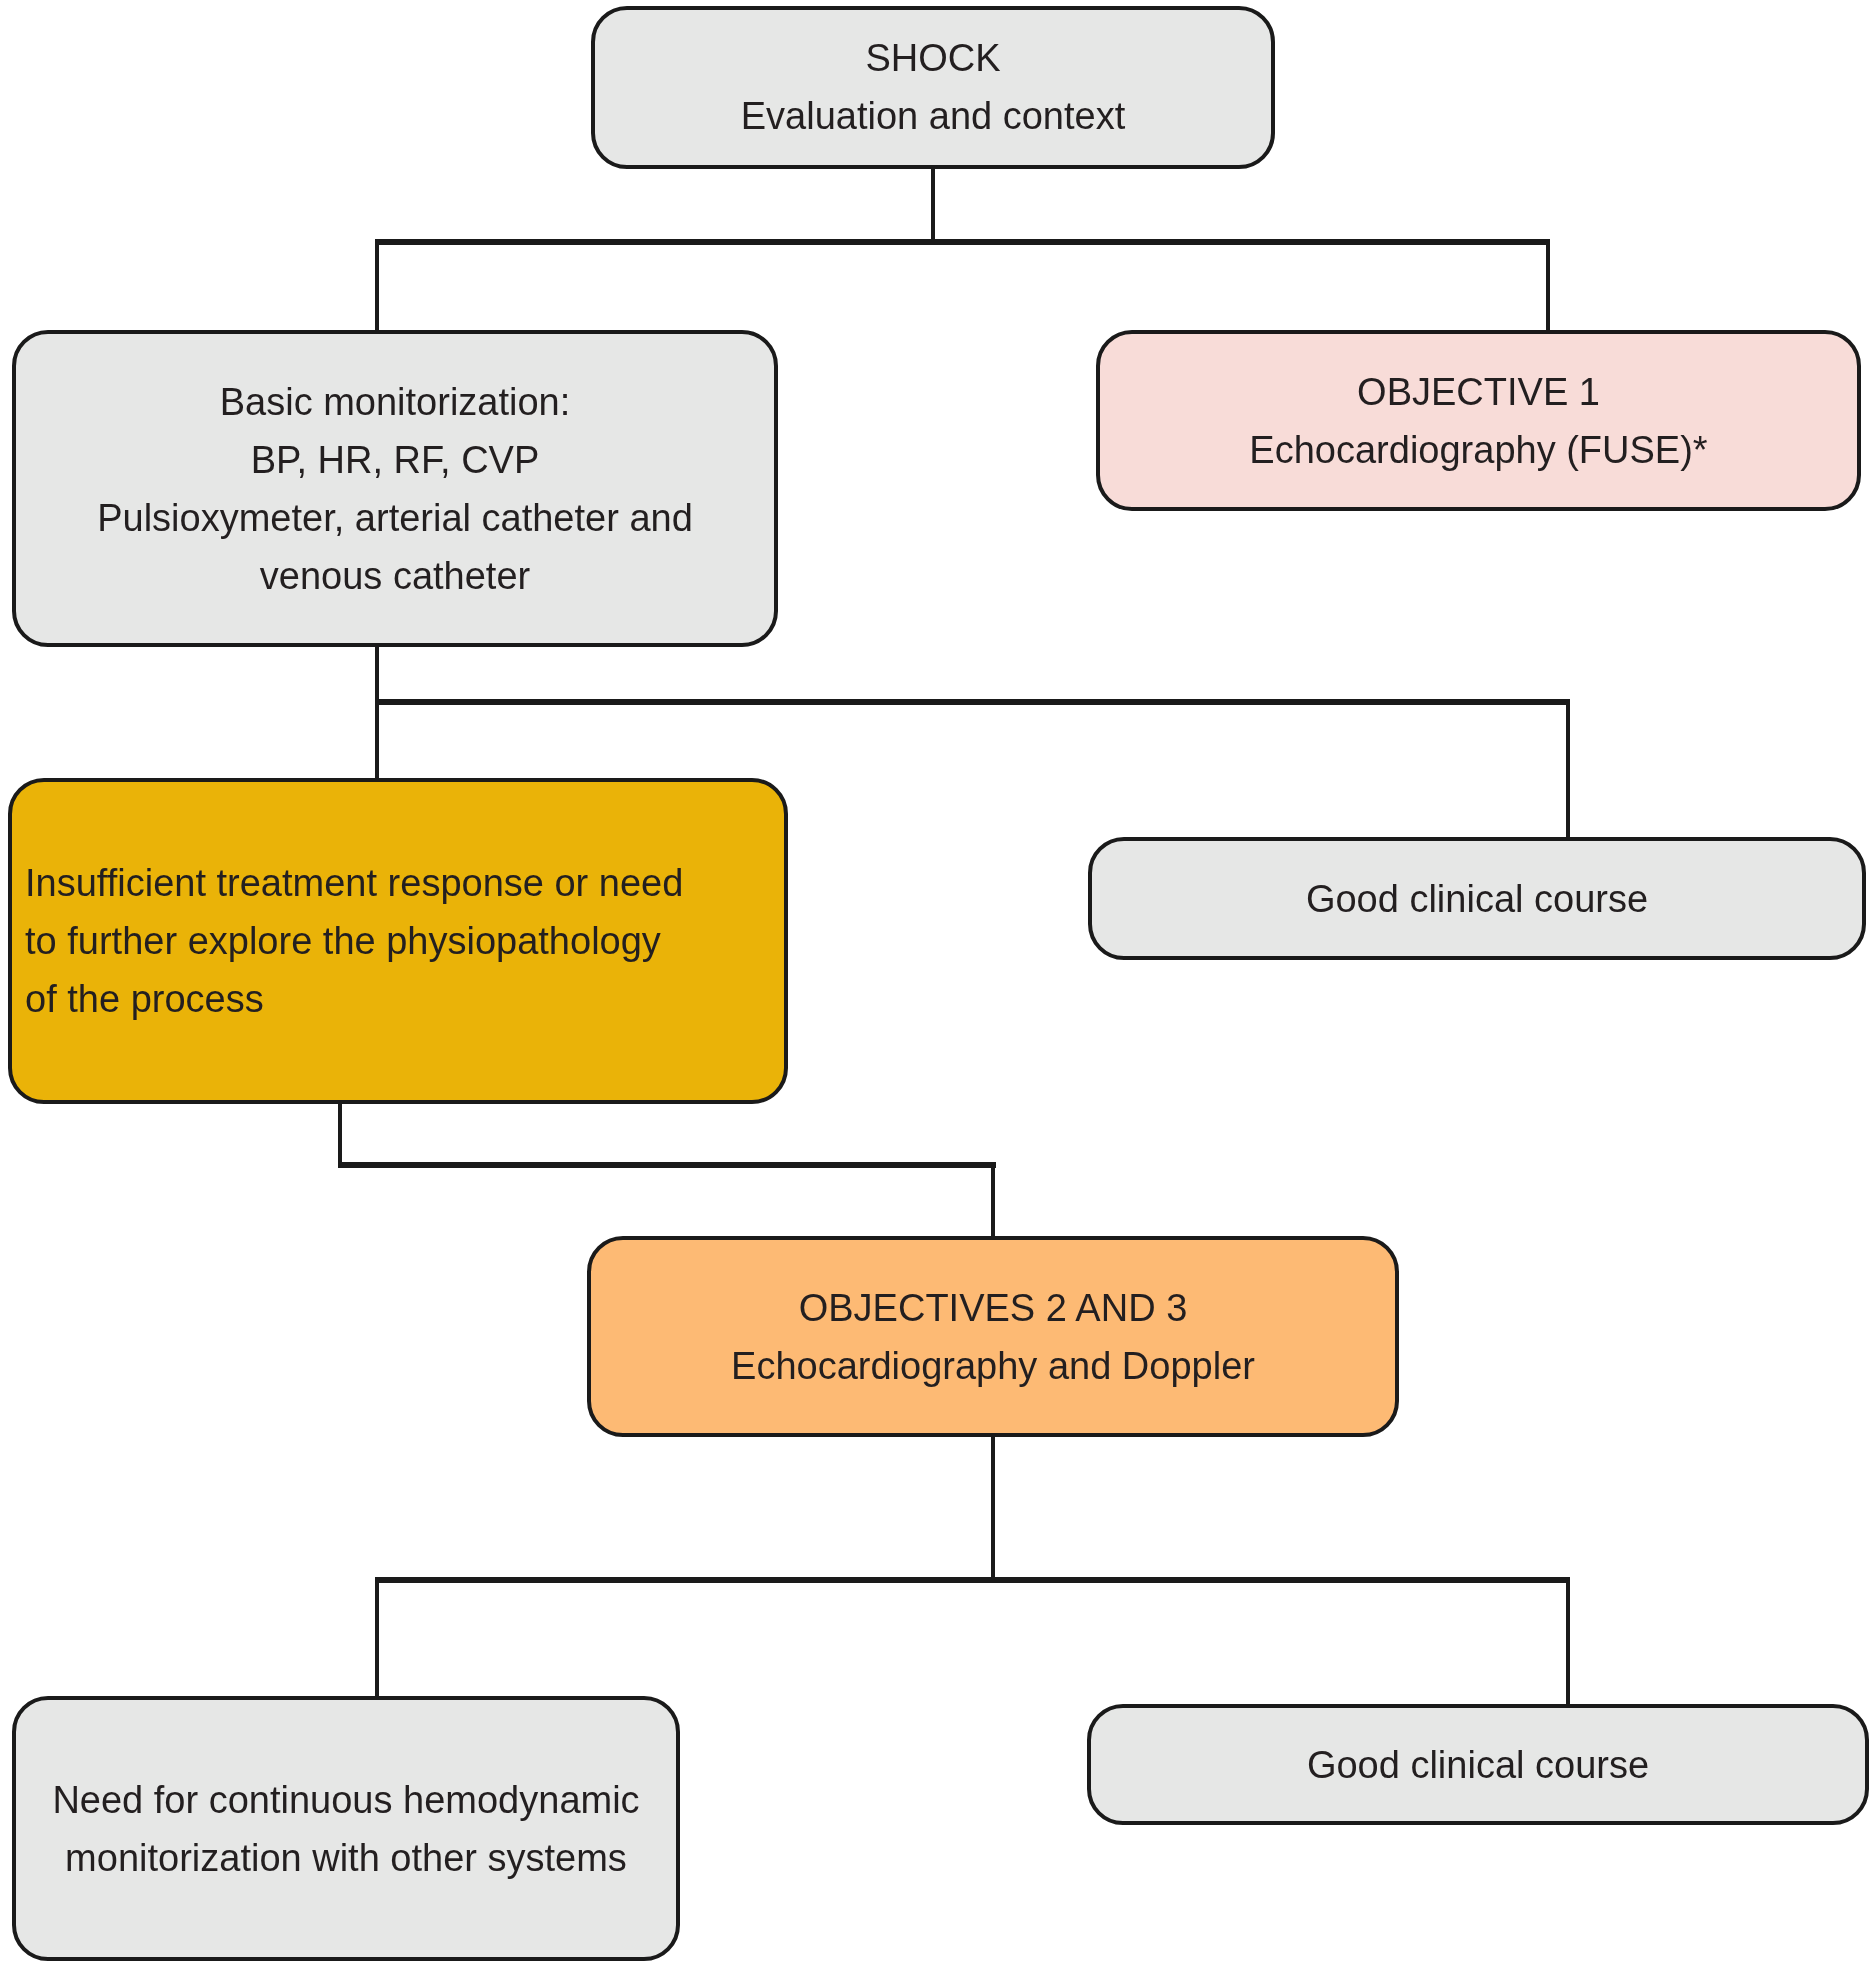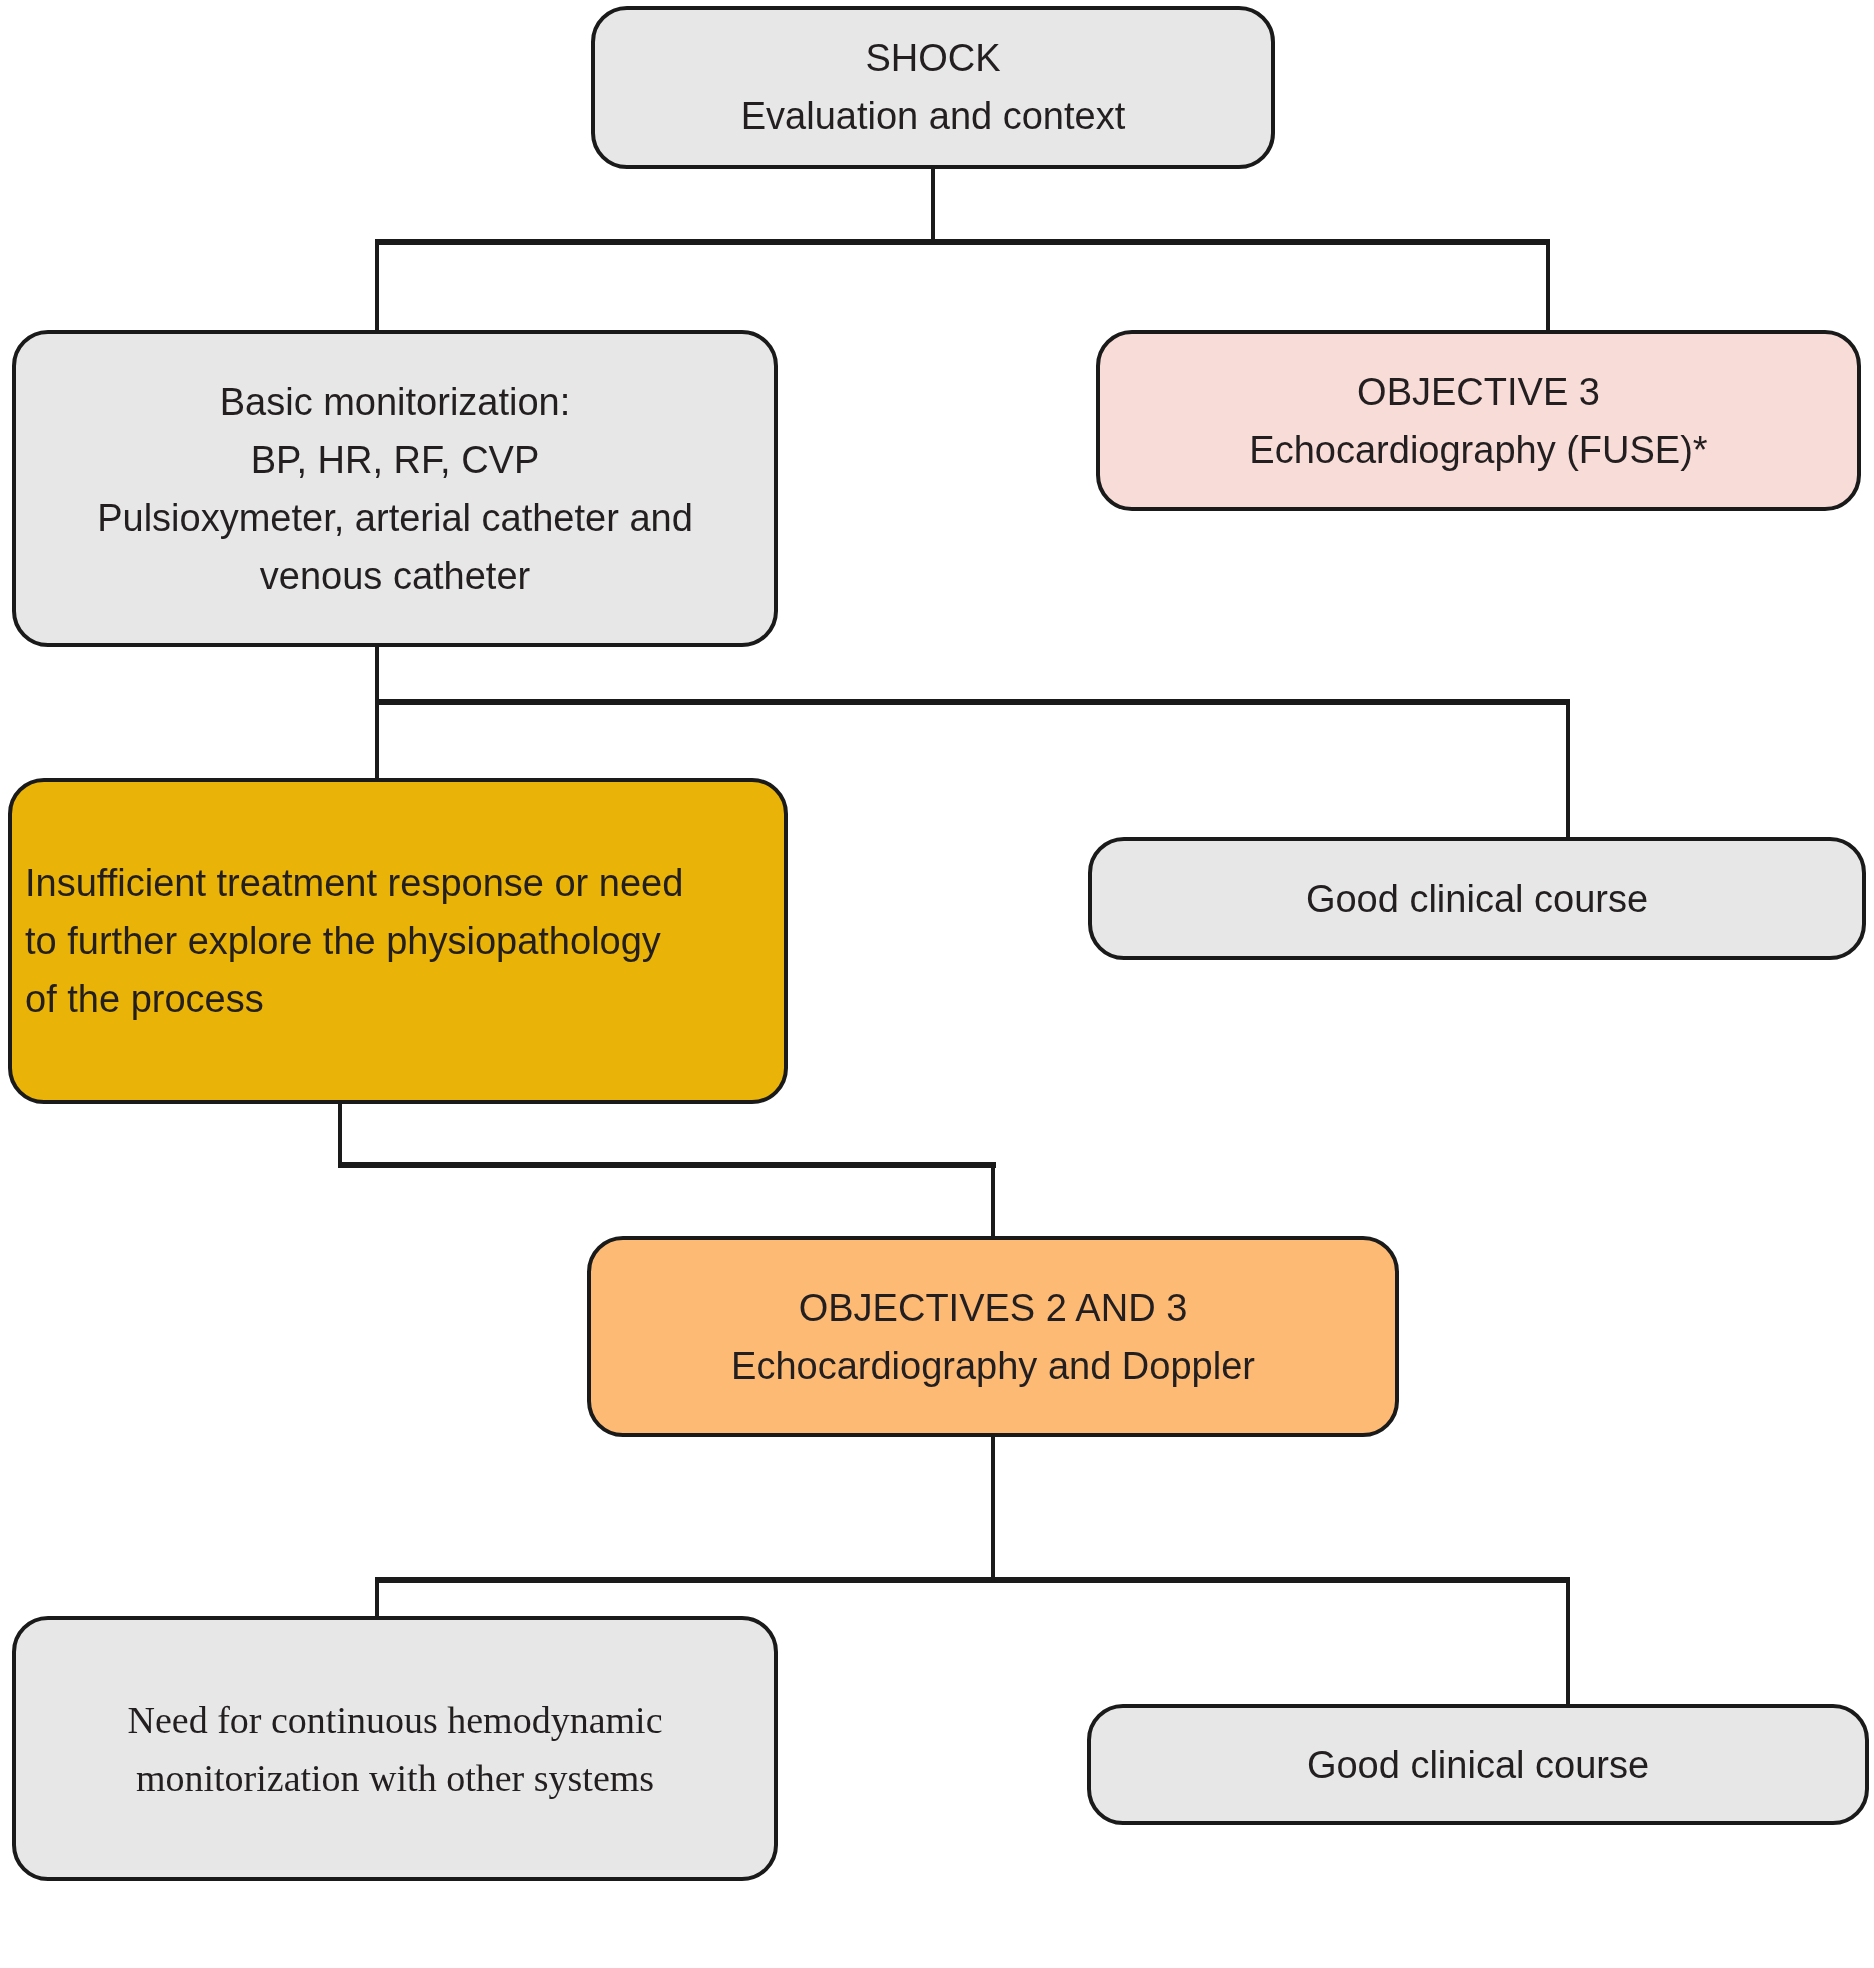--- a/index.html
+++ b/index.html
@@ -39,21 +39,21 @@
     position: absolute;
   }
 
   
   #box-shock        { left: 591px;  top: 5.6px;    width: 684px;  height: 163px; }
   #box-basic        { left: 12px;   top: 330px;  width: 766px;  height: 317px; }
   #box-objective1   { left: 1096px; top: 330px;  width: 765px;  height: 181px; }
   #box-insufficient { left: 8px;   top: 778px;  width: 780px;  height: 326px; }
   #box-good1        { left: 1088px; top: 837px; width: 778px;  height: 123px; }
   #box-objectives23 { left: 587px;  top: 1236px; width: 812px; height: 201px; }
-  #box-need         { left: 12px;   top: 1616px; width: 766px;  height: 265px; font-family: Liberation Serif, serif; }
+  #box-need         { left: 12px;   top: 1696px; width: 668px;  height: 265px; }
   #box-good2        { left: 1087px; top: 1704px; width: 782px;  height: 121px; }
 
   
   #seg-a { left: 931px; top: 168px;  width: 4px;    height: 76px;  }
   #seg-b { left: 375px;  top: 239px;  width: 1174px; height: 5.6px;   }
   #seg-c { left: 375px;  top: 239px;  width: 4px;    height: 95px; }
   #seg-d { left: 1546px; top: 239px;  width: 4px;    height: 95px; }
   #seg-e { left: 375px;  top: 646px;  width: 4px;    height: 136px; }
   #seg-f { left: 375px;  top: 699px;  width: 1195px; height: 5.6px;   }
   #seg-g { left: 1566px; top: 699px;  width: 4px;    height: 140px; }
@@ -91,21 +91,21 @@
   </div>
 
   <div class="node" id="box-basic" style="background-color: rgb(230, 231, 230); text-align: center;">
     <span>Basic monitorization:
 BP, HR, RF, CVP
 Pulsioxymeter, arterial catheter and
 venous catheter</span>
   </div>
 
   <div class="node" id="box-objective1" style="background-color: rgb(248, 220, 216);">
-    <span>OBJECTIVE 3
+    <span>OBJECTIVE 1
 Echocardiography (FUSE)*</span>
   </div>
 
   <div class="node left-align" id="box-insufficient" style="background-color: #eab308;">
     <span>Insufficient treatment response or need
 to further explore the physiopathology
 of the process</span>
   </div>
 
   <div class="node" id="box-good1" style="background-color: rgb(230, 231, 230);">

